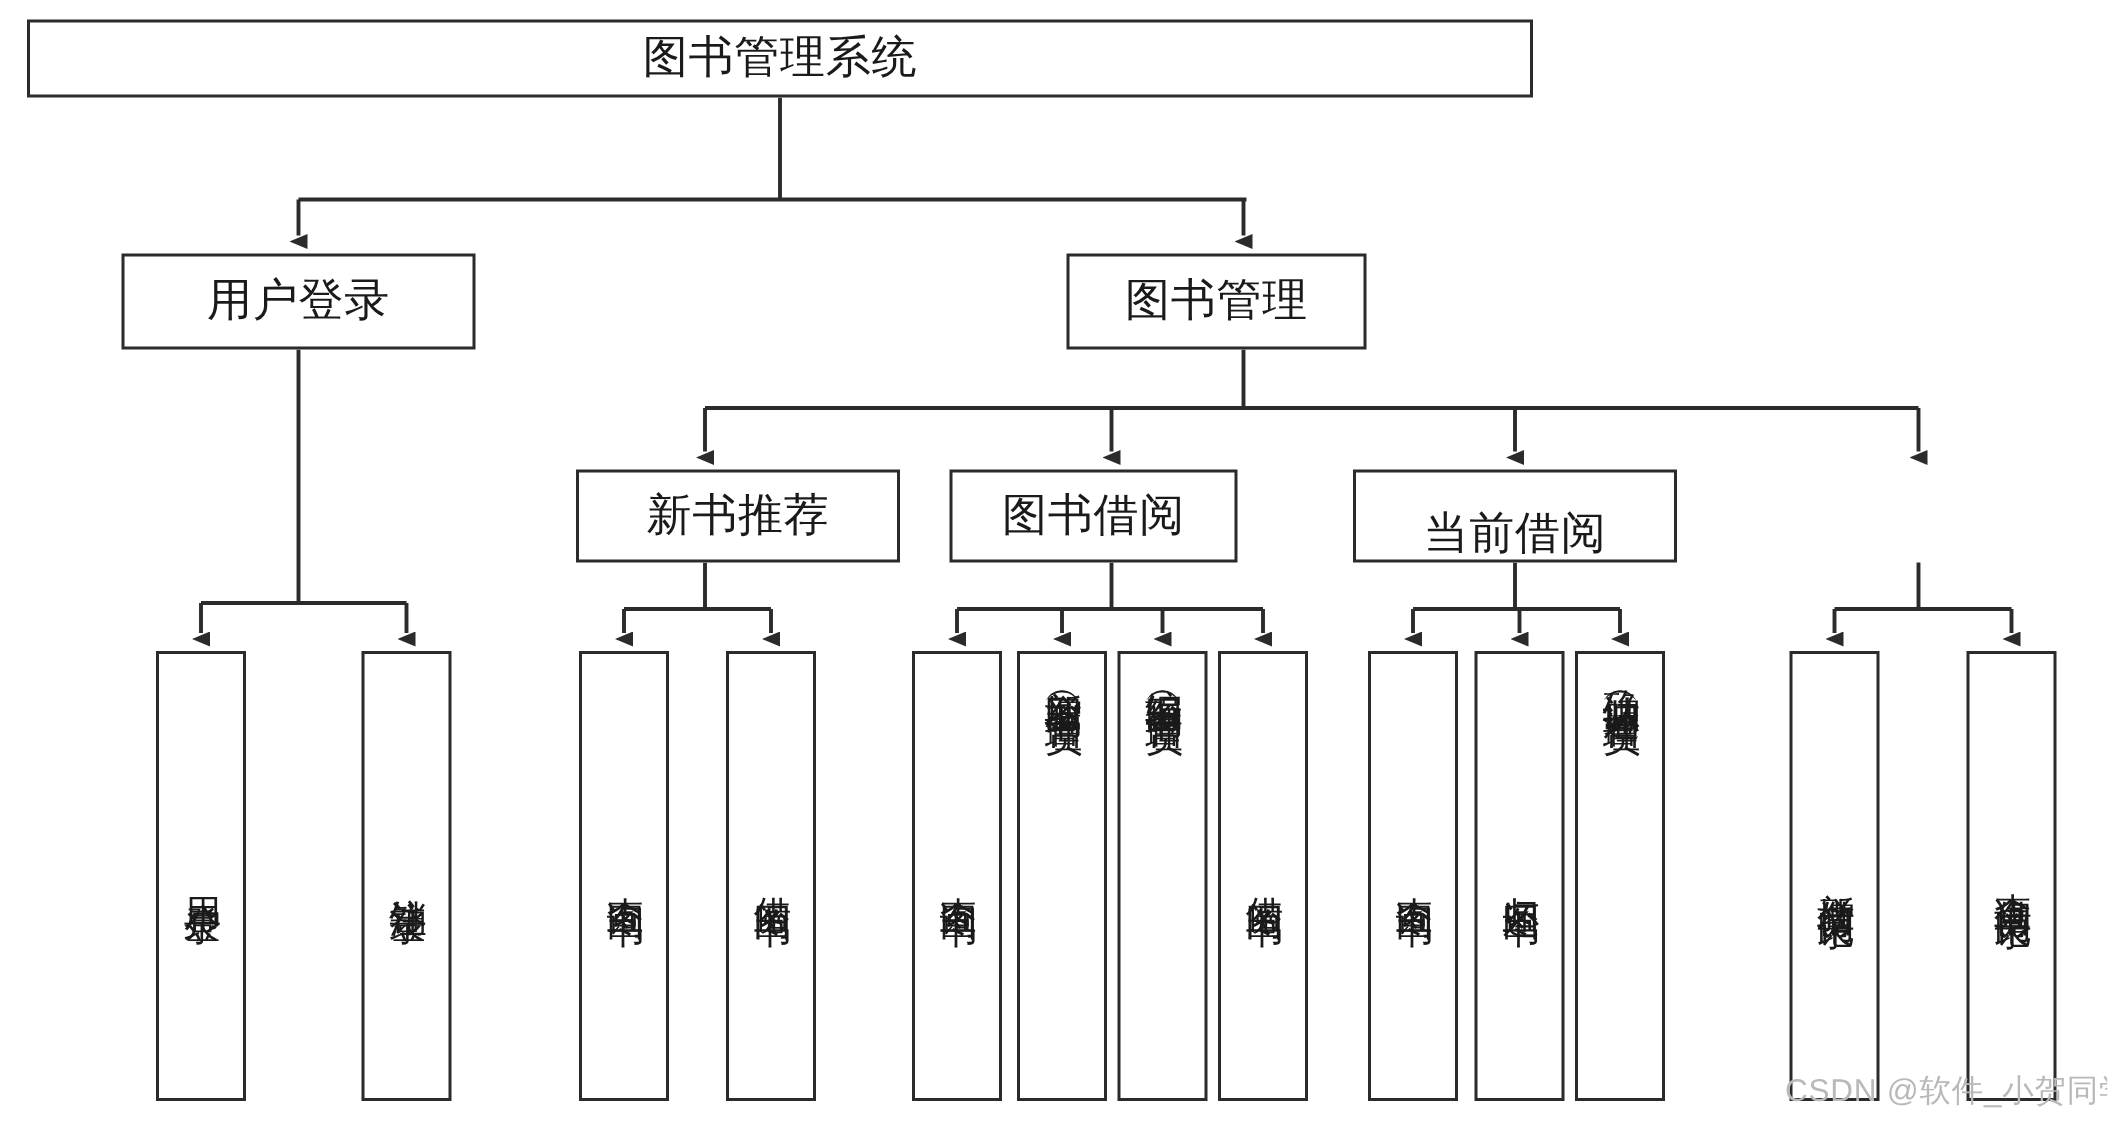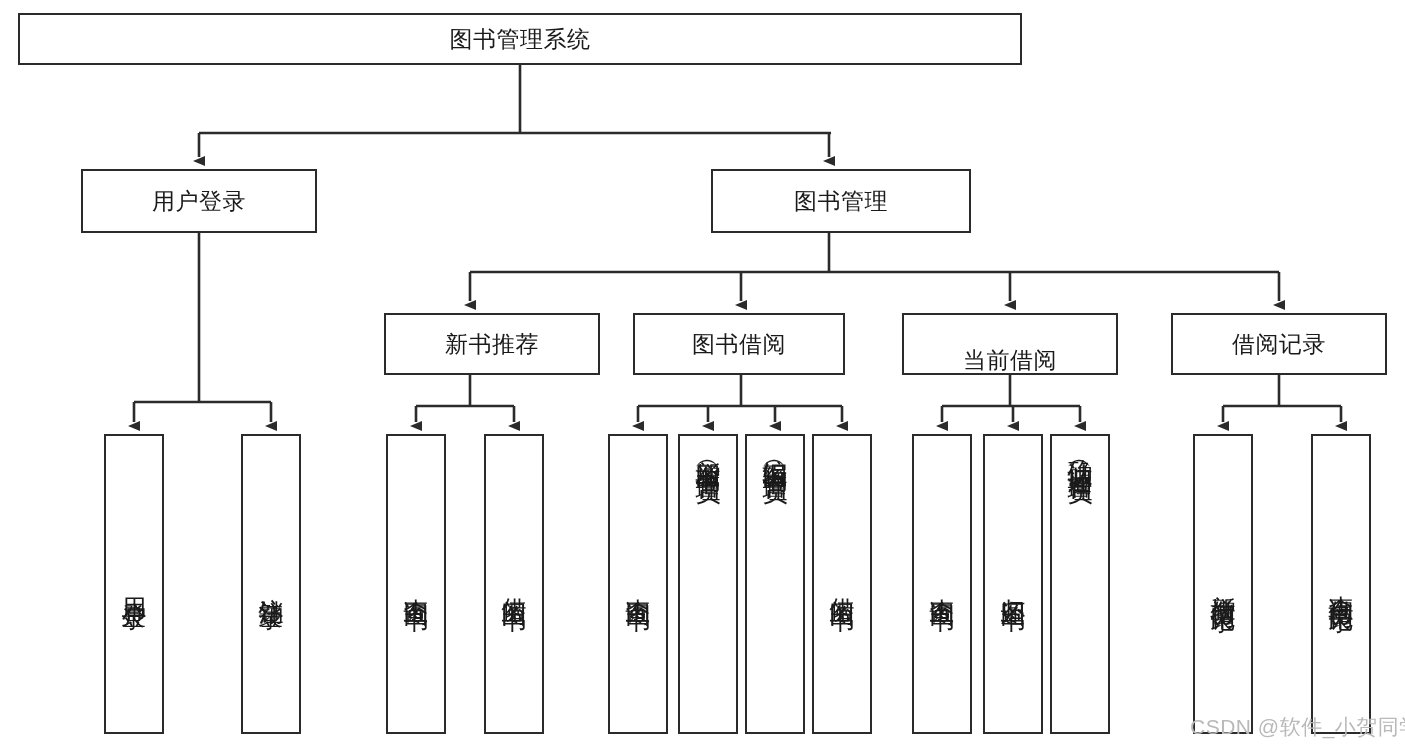--- a/index.html
+++ b/index.html
@@ -29,21 +29,21 @@
     position: absolute;
     box-sizing: border-box;
     border: 2.5px solid #2b2b2b;
     background: #ffffff;
     display: flex;
     align-items: center;
     justify-content: center;
     color: #1a1a1a;
   }
   .node-label {
-    font-size: 23px;
+    font-size: 30px;
     line-height: 1.15;
     letter-spacing: 0.5px;
     white-space: nowrap;
   }
   
   .node.vertical {
     align-items: flex-start;
     justify-content: center;
     padding-top: 4px;
   }
@@ -123,35 +123,32 @@
     </g>
   </svg>
 
   <div class="node" style="left:18px; top:13px; width:1004px; height:52px;">
     <span class="node-label">图书管理系统</span>
   </div>
 
   <div class="node" style="left:81px; top:169px; width:236px; height:64px;">
     <span class="node-label">用户登录</span>
   </div>
-  <div class="node" style="left:711px; top:169px; width:260px; height:64px;">
+  <div class="node" style="left:711px; top:169px; width:200px; height:64px;">
     <span class="node-label">图书管理</span>
   </div>
 
   <div class="node" style="left:384px; top:313px; width:216px; height:62px;">
     <span class="node-label">新书推荐</span>
   </div>
-  <div class="node" style="left:633px; top:313px; width:212px; height:62px;">
+  <div class="node" style="left:633px; top:313px; width:192px; height:62px;">
     <span class="node-label">图书借阅</span>
   </div>
   <div class="node" style="left:902px; top:313px; width:216px; height:62px;align-items:flex-end;">
     <span class="node-label">当前借阅</span>
-  </div>
-  <div class="node" style="left:1171px; top:313px; width:216px; height:62px;">
-    <span class="node-label">借阅记录</span>
   </div>
 
   <div class="node vertical centered" style="left:104px; top:434px; width:60px; height:300px;">
     <span class="node-label">用户登录</span>
   </div>
   <div class="node vertical centered" style="left:241px; top:434px; width:60px; height:300px;">
     <span class="node-label">注销登录</span>
   </div>
   <div class="node vertical centered" style="left:386px; top:434px; width:60px; height:300px;">
     <span class="node-label">查询图书</span>

